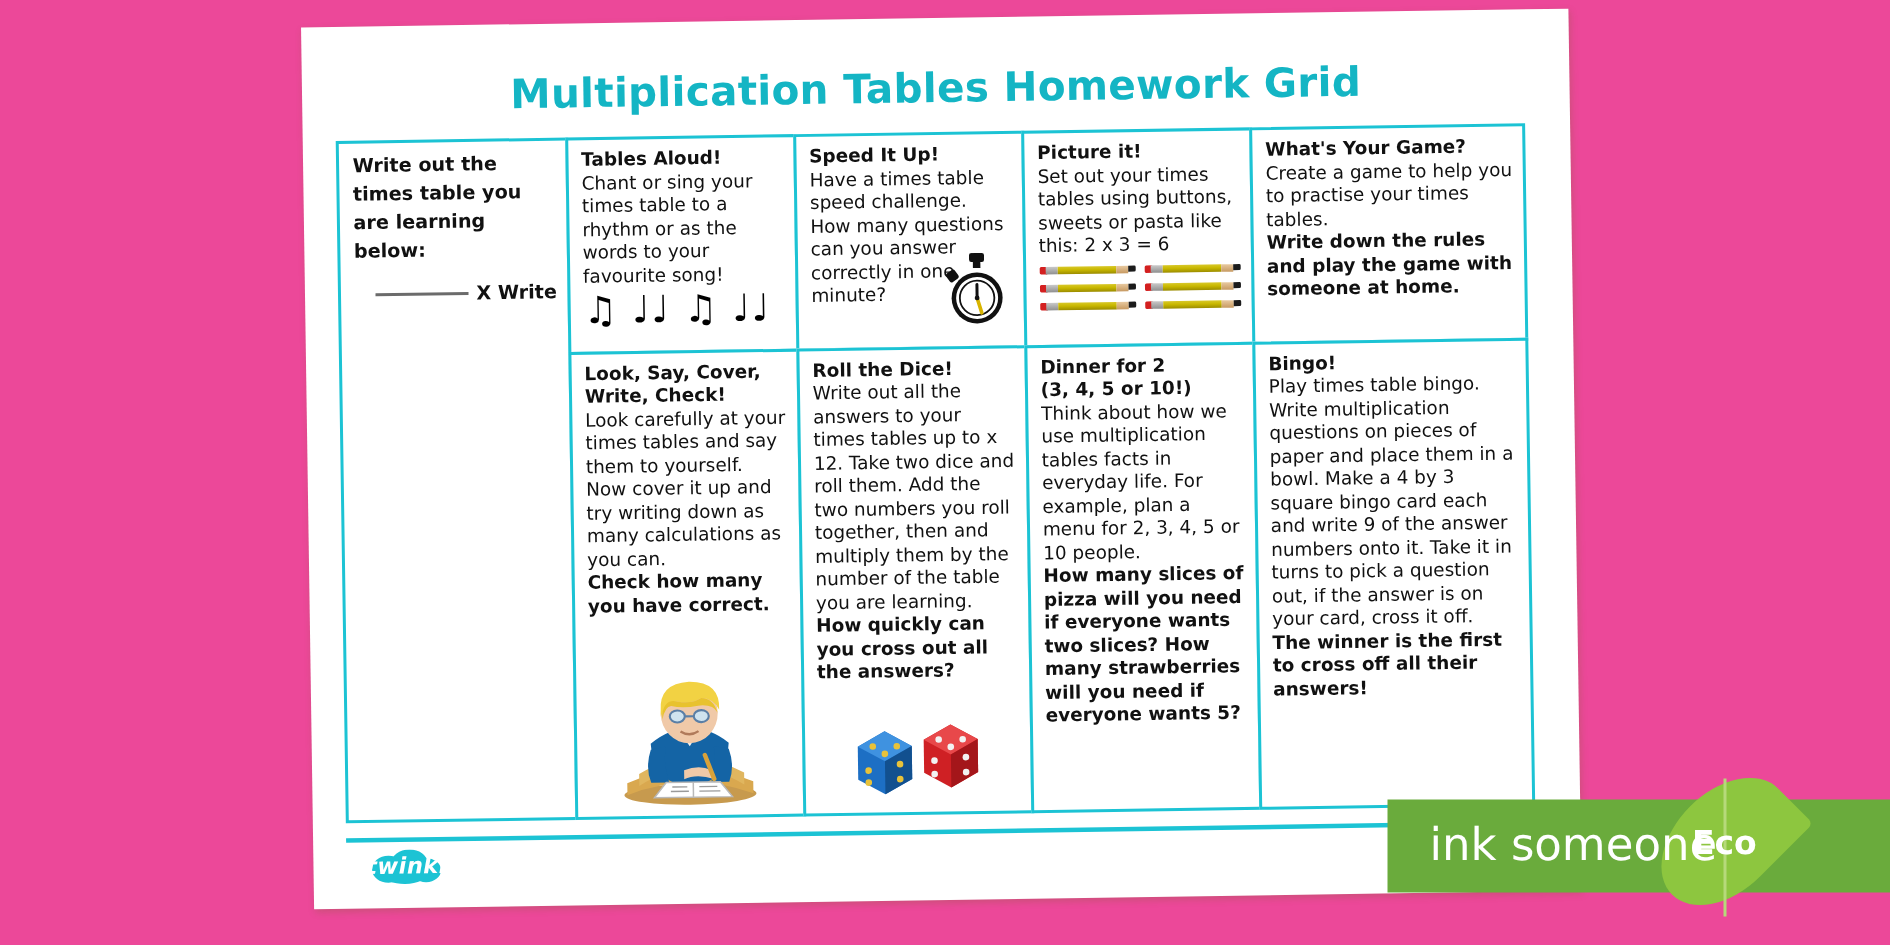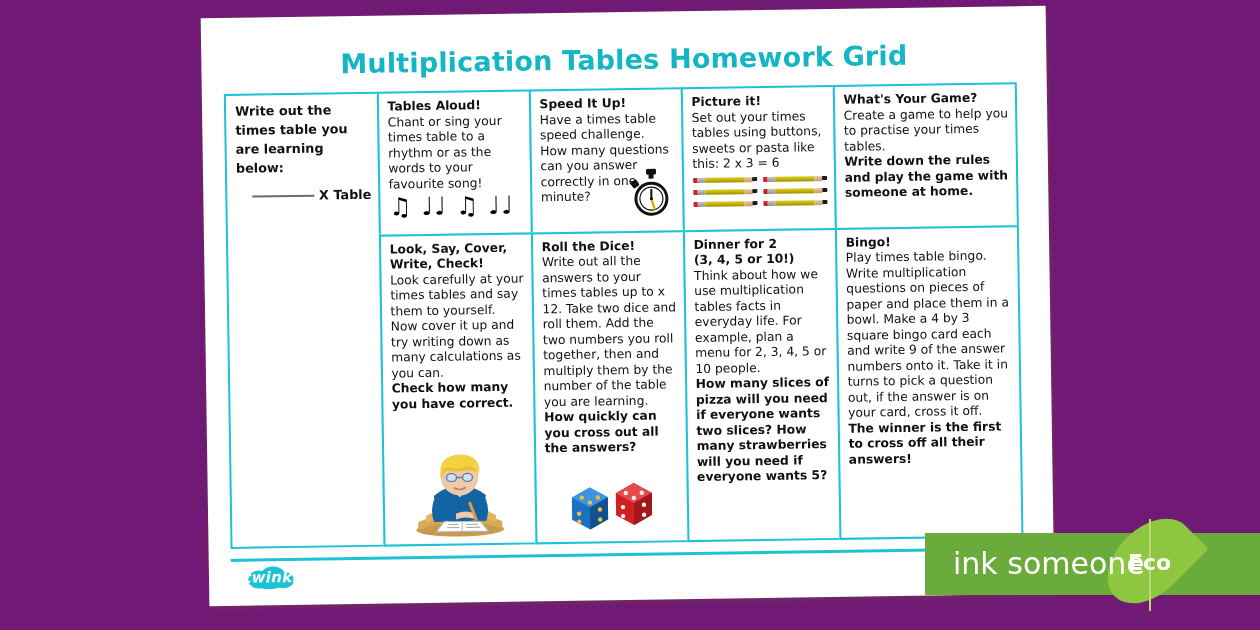--- a/index.html
+++ b/index.html
@@ -2,21 +2,21 @@
 <html><head>
 <meta charset="utf-8">
 <style>
   * { box-sizing: border-box; margin: 0; padding: 0; }
   html, body {
     width: 1260px; height: 630px;
     background: #fbe9a0;
     font-family: "DejaVu Sans", sans-serif;
     overflow: hidden;
   }
-  #stage { position: relative; width: 1260px; height: 630px; background: #701a75; }
+  #stage { position: relative; width: 1260px; height: 630px; background: #ec4899; }
 
   
   #sheet {
     position: absolute;
     left: 205px; top: 12px;
     width: 845px; height: 588px;
     background: #ffffff;
     transform: rotate(-0.85deg);
     transform-origin: 50% 50%;
     box-shadow: 1px 2px 5px rgba(120,100,40,.28);
@@ -166,21 +166,21 @@
     <div class="title">Multiplication Tables Homework Grid</div>
 
     <div class="grid">
 
       <div class="cell tallcell c1">
         <div class="h">Write out the</div>
         <div class="h">times table you</div>
         <div class="h">are learning</div>
         <div class="h">below:</div>
         <div style="margin-top:8px;text-align:right;">
-          <span class="blankline"></span><span class="h">X Table</span>
+          <span class="blankline"></span><span class="h">X Write</span>
         </div>
       </div>
 
       <div class="cell">
         <div class="h">Tables Aloud!</div>
         <div class="t">Chant or sing your times table to a rhythm or as the words to your favourite song!</div>
         <div class="art">
           <div class="notes">♫&nbsp;♩♩&nbsp;♫&nbsp;♩♩</div>
         </div>
       </div>

